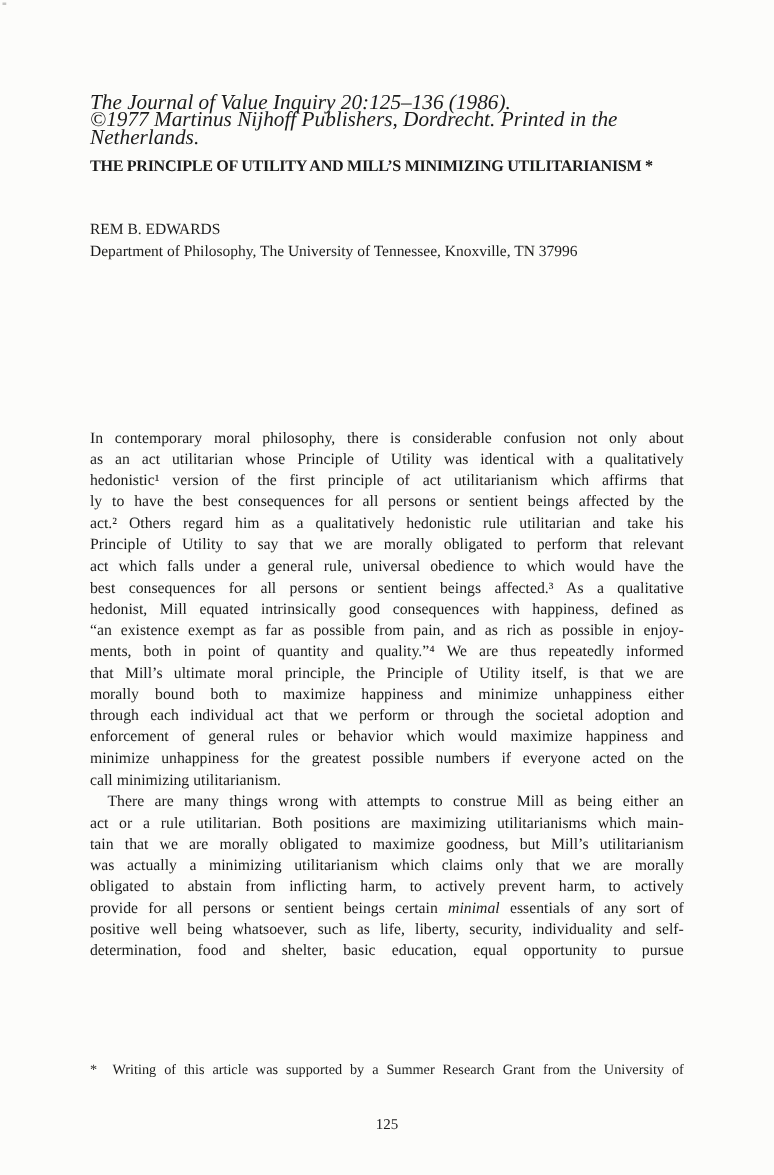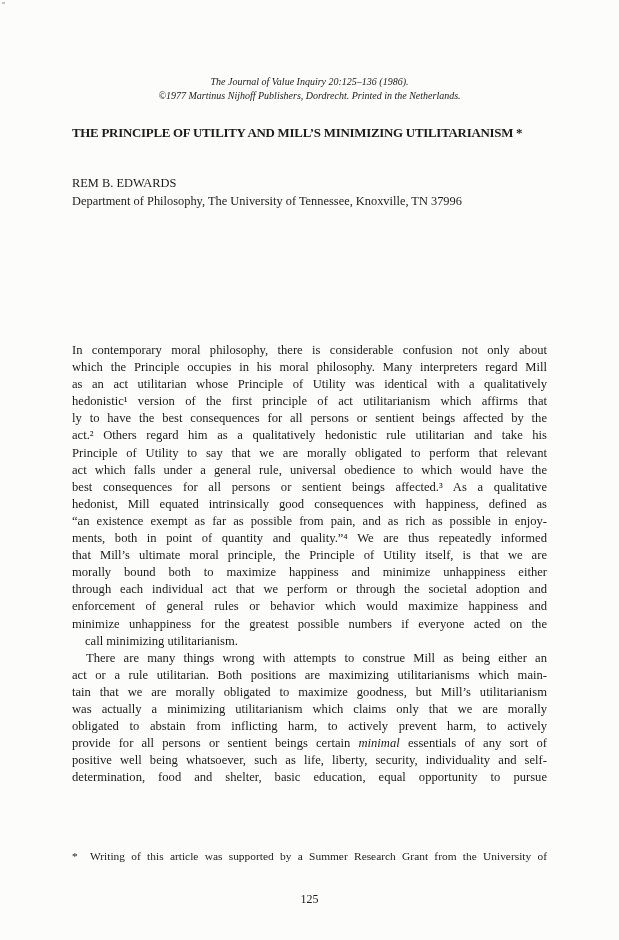--- a/index.html
+++ b/index.html
@@ -7,36 +7,36 @@
     position:relative;
     width:619px;height:940px;
     background:#fcfcfa;
     color:#1b1b1b;
     font-family:"Liberation Serif","DejaVu Serif",serif;
     overflow:hidden;
   }
   .scan-artifact{position:absolute;left:2px;top:2px;width:3px;height:2px;background:#c4c4c2;}
   .header{
     position:absolute;left:72px;top:75px;width:475px;
-    text-align:center;font-style:italic;font-size:10px;line-height:14px;
+    text-align:left;font-style:italic;font-size:17px;line-height:14px;
   }
   .title{
     position:absolute;left:72px;top:126px;width:540px;
     font-weight:bold;font-size:12.9px;letter-spacing:-0.25px;white-space:nowrap;
   }
   .byline{
     position:absolute;left:72px;top:174px;width:475px;
     font-size:12.4px;line-height:18px;font-family:Liberation Serif, serif;
   }
   .body-text{
     position:absolute;left:72px;top:342px;width:475px;
     font-size:12.6px;line-height:17.1px;
   }
   .line{text-align:justify;text-align-last:justify;}
-  .line.last{text-align-last:left;margin-left:13px;}
+  .line.last{text-align-last:left;}
   .line.indent{text-indent:14px;}
   .footnote{
     position:absolute;left:72px;top:848px;width:475px;
     font-size:11.4px;line-height:16.5px;
     display:flex;
   }
   .fn-marker{width:18px;flex:none;}
   .fn-text{flex:1;}
   .page-number{
     position:absolute;left:72px;top:892px;width:475px;
@@ -56,21 +56,20 @@
 
   <div class="title">THE PRINCIPLE OF UTILITY AND MILL’S MINIMIZING UTILITARIANISM *</div>
 
   <div class="byline">
     <div>REM B. EDWARDS</div>
     <div>Department of Philosophy, The University of Tennessee, Knoxville, TN 37996</div>
   </div>
 
   <div class="body-text">
       <div class="line">In contemporary moral philosophy, there is considerable confusion not only about</div>
-      <div class="line">which the Principle occupies in his moral philosophy. Many interpreters regard Mill</div>
       <div class="line">as an act utilitarian whose Principle of Utility was identical with a qualitatively</div>
       <div class="line">hedonistic¹ version of the first principle of act utilitarianism which affirms that</div>
       <div class="line">ly to have the best consequences for all persons or sentient beings affected by the</div>
       <div class="line">act.² Others regard him as a qualitatively hedonistic rule utilitarian and take his</div>
       <div class="line">Principle of Utility to say that we are morally obligated to perform that relevant</div>
       <div class="line">act which falls under a general rule, universal obedience to which would have the</div>
       <div class="line">best consequences for all persons or sentient beings affected.³ As a qualitative</div>
       <div class="line">hedonist, Mill equated intrinsically good consequences with happiness, defined as</div>
       <div class="line">“an existence exempt as far as possible from pain, and as rich as possible in enjoy-</div>
       <div class="line">ments, both in point of quantity and quality.”⁴ We are thus repeatedly informed</div>

